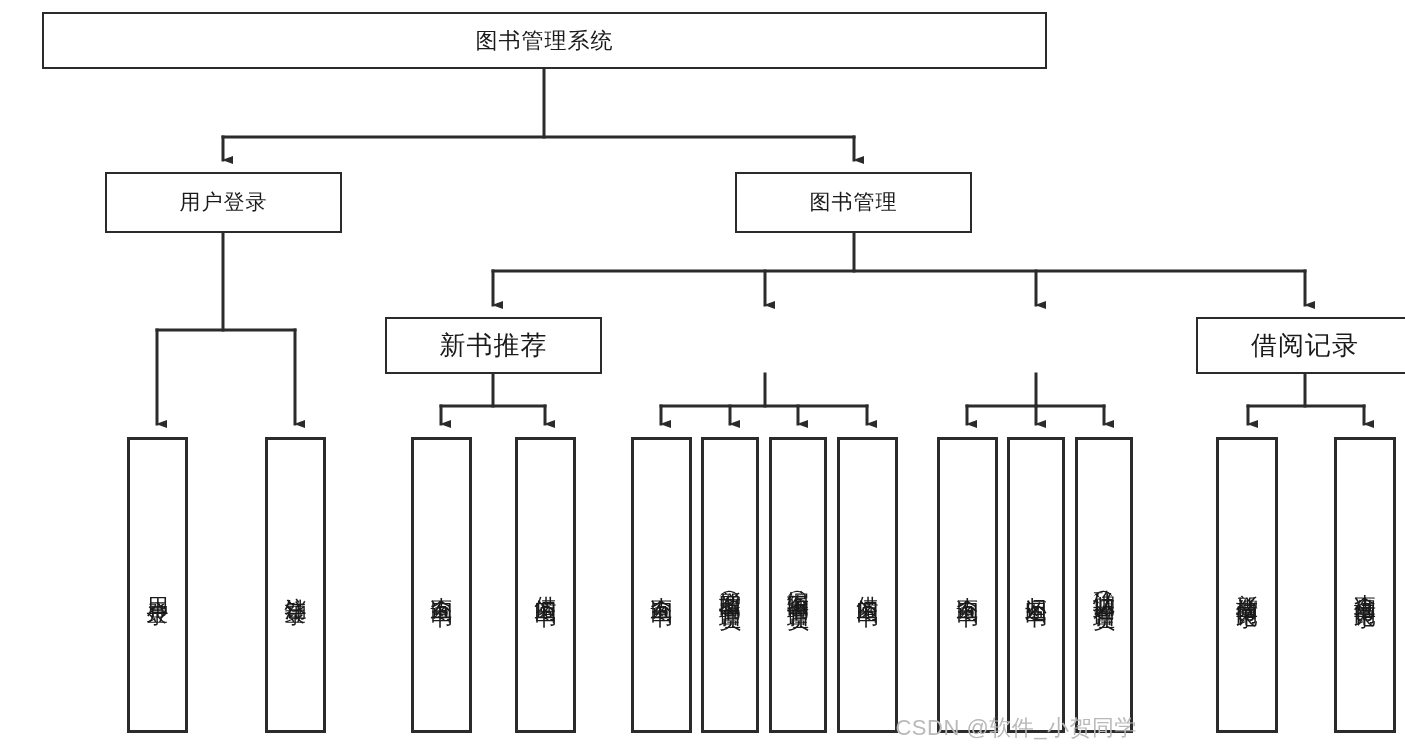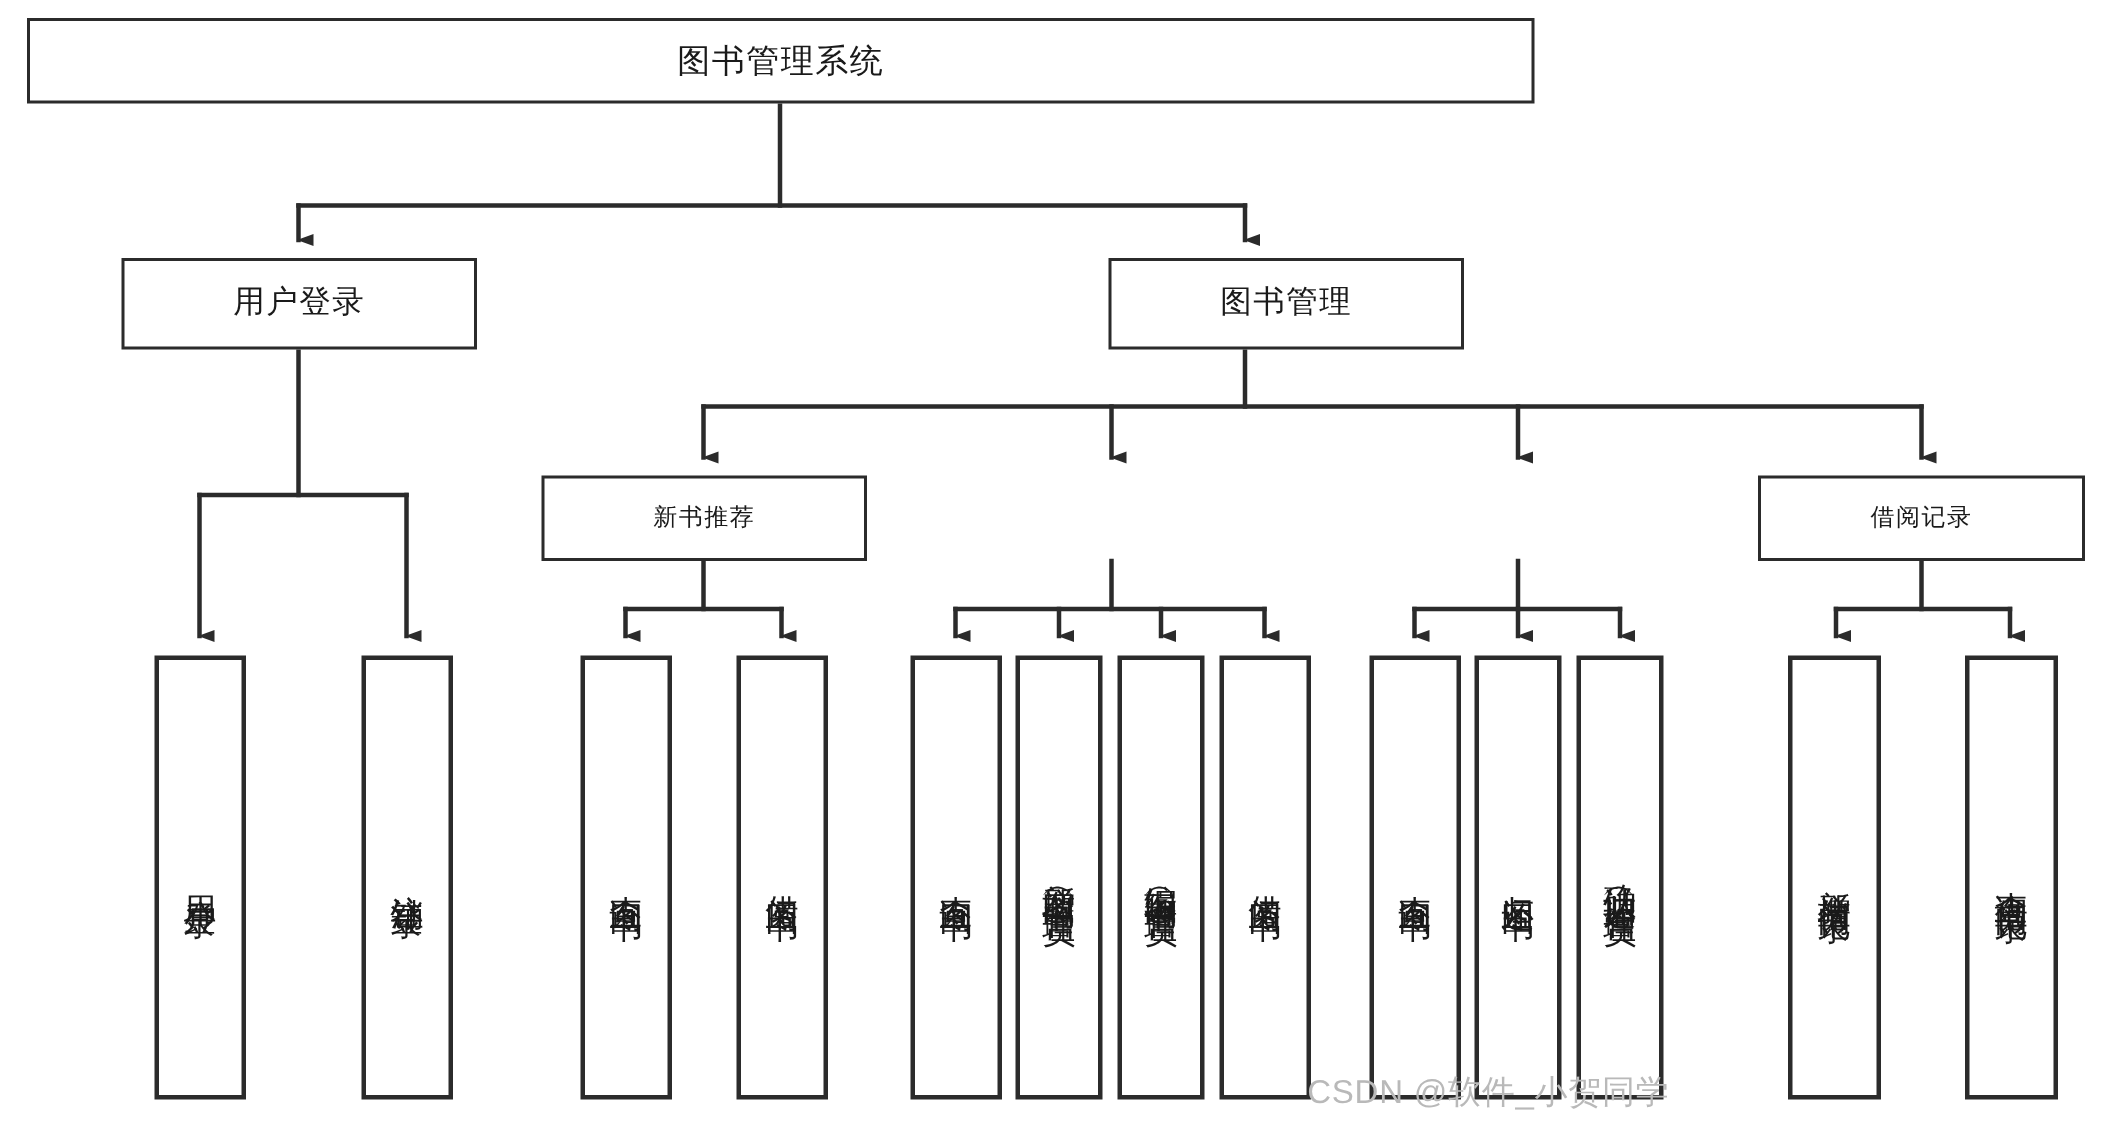--- a/index.html
+++ b/index.html
@@ -2,21 +2,21 @@
 <html><head>
 <meta charset="utf-8">
 <style>
   html,body{margin:0;padding:0;}
   body{
     width:1405px;height:747px;
     background:#ffffff;
     font-family:"Liberation Sans","DejaVu Sans",sans-serif;
     overflow:hidden;
   }
-  #canvas{position:relative;width:1121px;height:747px;}
+  #canvas{position:relative;width:1121px;height:747px;margin-left:24px;}
   svg#wires{position:absolute;left:0;top:0;width:1405px;height:747px;}
 
   .node{
     position:absolute;
     box-sizing:border-box;
     background:#ffffff;
     border:2px solid #2b2b2b;
     display:flex;
     align-items:center;
     justify-content:center;
@@ -36,21 +36,21 @@
     text-orientation:upright;
     font-size:22px;
     line-height:1.08;
     letter-spacing:3px;
     white-space:normal;
     text-align:center;
     max-height:282px;
   }
   .node.root .lbl{font-size:22px;}
   .node.lvl1 .lbl{font-size:21px;}
-  .node.lvl2 .lbl{font-size:16px;}
+  .node.lvl2 .lbl{font-size:26px;}
 
   #watermark{
     position:absolute;
     right:8px;
     bottom:4px;
     font-size:22px;
     color:#b9b9b9;
     letter-spacing:0.5px;
     white-space:nowrap;
     pointer-events:none;
@@ -111,21 +111,21 @@
     </g>
   </svg>
 
   <div class="node root" style="left:18px;top:12px;width:1005px;height:57px;">
     <span class="lbl">图书管理系统</span>
   </div>
 
   <div class="node lvl1" style="left:81px;top:172px;width:237px;height:61px;">
     <span class="lbl">用户登录</span>
   </div>
-  <div class="node lvl1" style="left:739px;top:172px;width:237px;height:61px;align-items:center;">
+  <div class="node lvl1" style="left:711px;top:172px;width:237px;height:61px;align-items:center;">
     <span class="lbl">图书管理</span>
   </div>
 
   <div class="node lvl2" style="left:361px;top:317px;width:217px;height:57px;">
     <span class="lbl">新书推荐</span>
   </div>
   <div class="node lvl2" style="left:1172px;top:317px;width:218px;height:57px;">
     <span class="lbl">借阅记录</span>
   </div>
 

